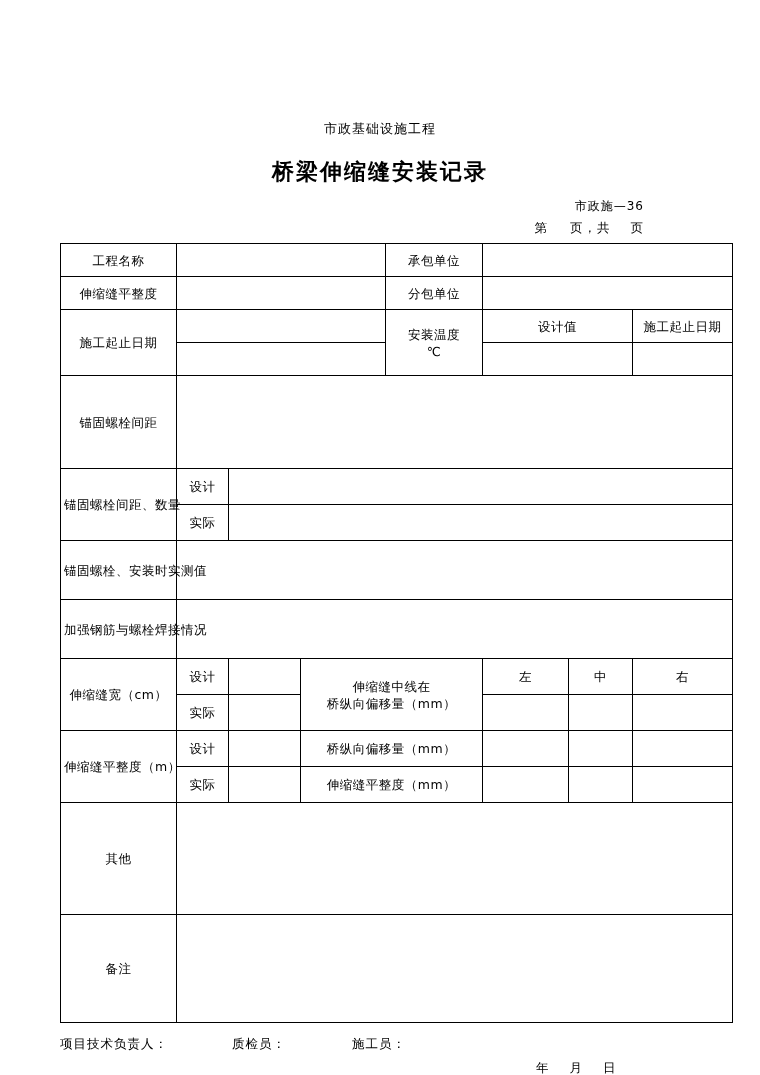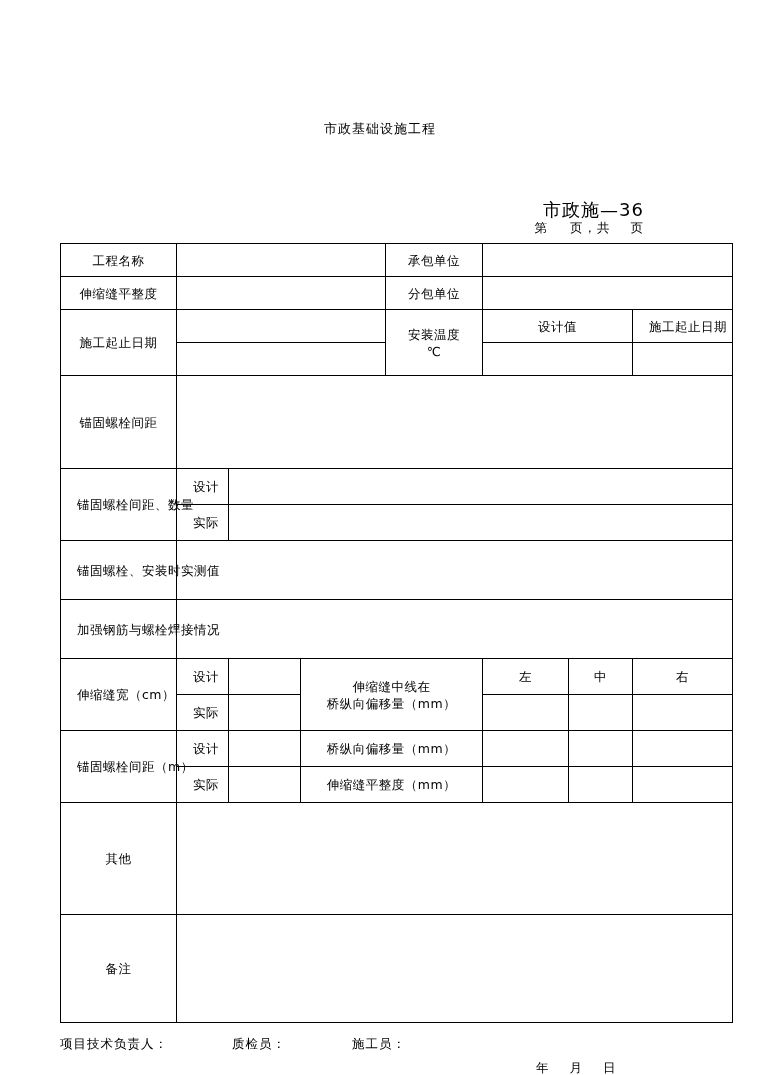--- a/index.html
+++ b/index.html
@@ -41,21 +41,21 @@
     font-weight: bold;
     letter-spacing: 2px;
     line-height: 30px;
     margin-top: 19px;
   }
 
   .form-code {
     position: absolute;
     right: 28px;
     top: 198px;
-    font-size: 18px;
+    font-size: 12px;
     letter-spacing: 1px;
     text-align: center;
     white-space: nowrap;
   }
   .page-counter {
     position: absolute;
     right: 28px;
     top: 220px;
     font-size: 12.5px;
     letter-spacing: 1px;
@@ -72,21 +72,21 @@
     top: 243px;
     width: 672px;
     border-collapse: collapse;
     table-layout: fixed;
     font-size: 12.5px;
   }
   table.form td {
     border: 1px solid #000000;
     text-align: center;
     vertical-align: middle;
-    padding: 2px 16px;
+    padding: 2px 3px;
     line-height: 17px;
     letter-spacing: 0.5px;
   }
   td.blank { }
   .lbl { white-space: nowrap; }
   .two-line { line-height: 16px; }
 
   
   .footer {
     position: absolute;
@@ -103,20 +103,21 @@
   .footer .f4 { position: absolute; left: 476px; margin-top: 24px; }
   .footer .f4 .sp { display: inline-block; width: 20px; }
 </style>
 </head>
 <body>
 
 <div class="page">
 
   <div class="doc-header">
     <div class="subtitle">市政基础设施工程</div>
+    <div class="main-title">桥梁伸缩缝安装记录</div>
   </div>
 
   <div class="form-code">市政施—36</div>
 
   <div class="page-counter">
     <span>第</span><span class="gap"></span><span>页，共</span><span class="gap2"></span><span>页</span>
   </div>
 
   <table class="form">
     <colgroup>
@@ -240,21 +241,21 @@
           <span class="lbl">实际</span>
         </td>
         <td class="blank"></td>
         <td class="blank"></td>
         <td class="blank"></td>
         <td colspan="2" class="blank"></td>
       </tr>
 
       <tr>
         <td rowspan="2">
-          <span class="lbl">锚固螺栓间距（m）</span>
+          <span class="lbl">伸缩缝平整度（m）</span>
         </td>
         <td style="height:31px">
           <span class="lbl">设计</span>
         </td>
         <td class="blank"></td>
         <td colspan="2">
           <span class="lbl">桥纵向偏移量（mm）</span>
         </td>
         <td class="blank"></td>
         <td class="blank"></td>

